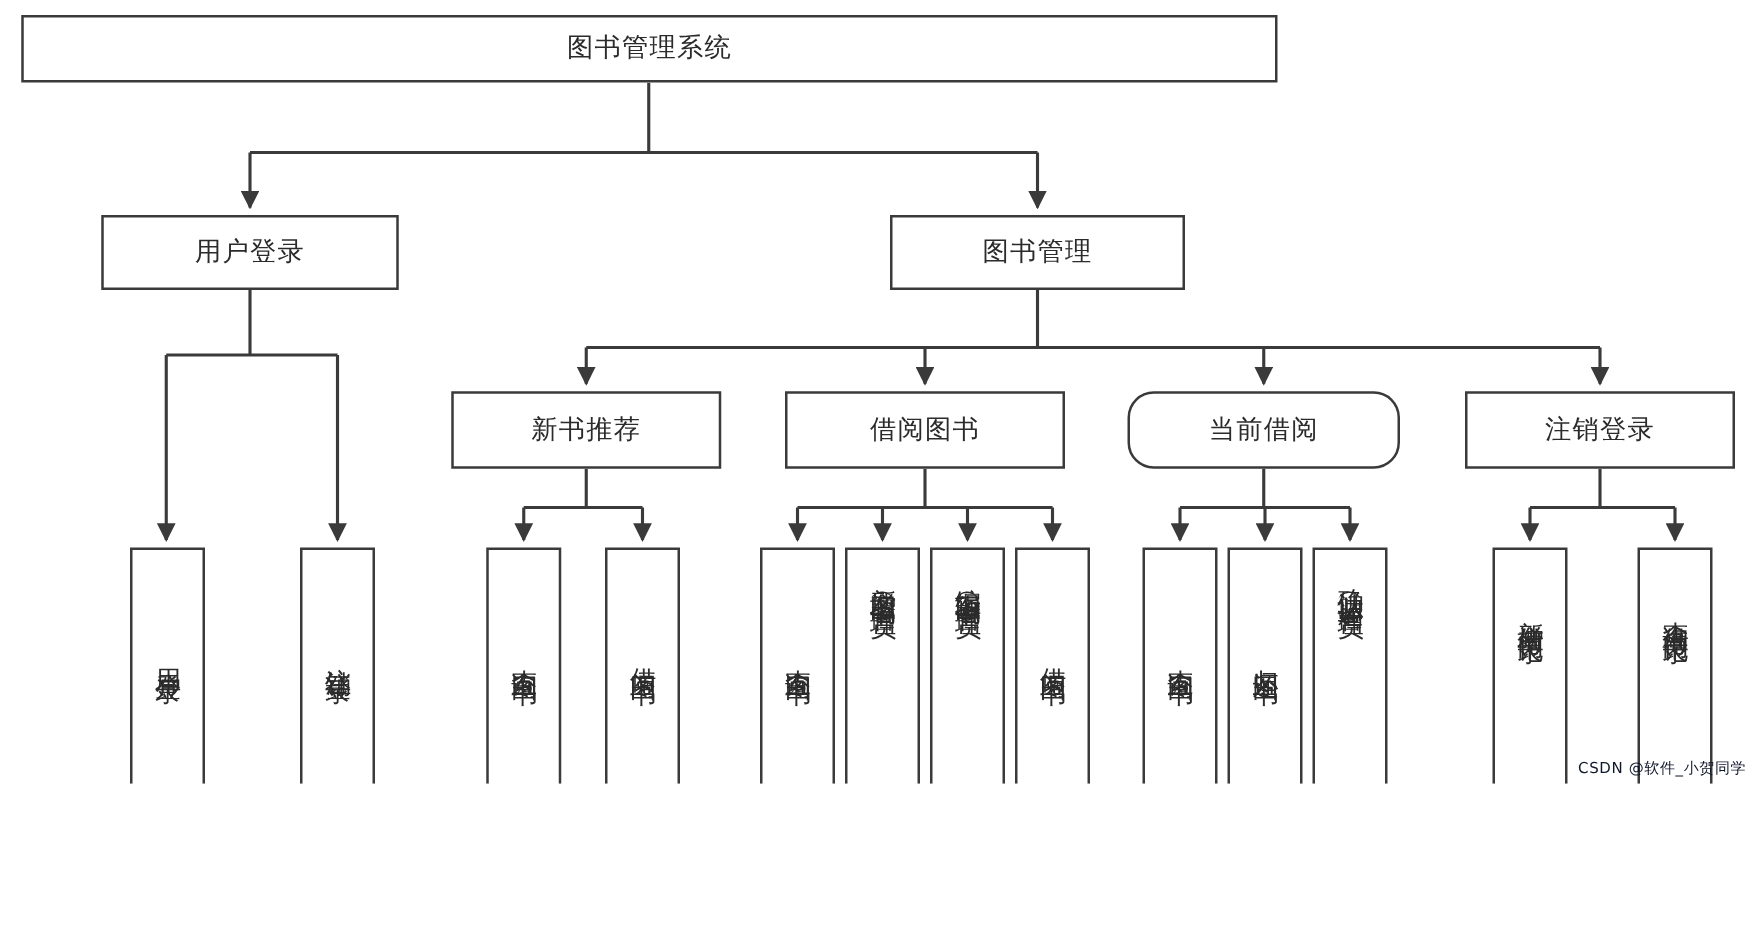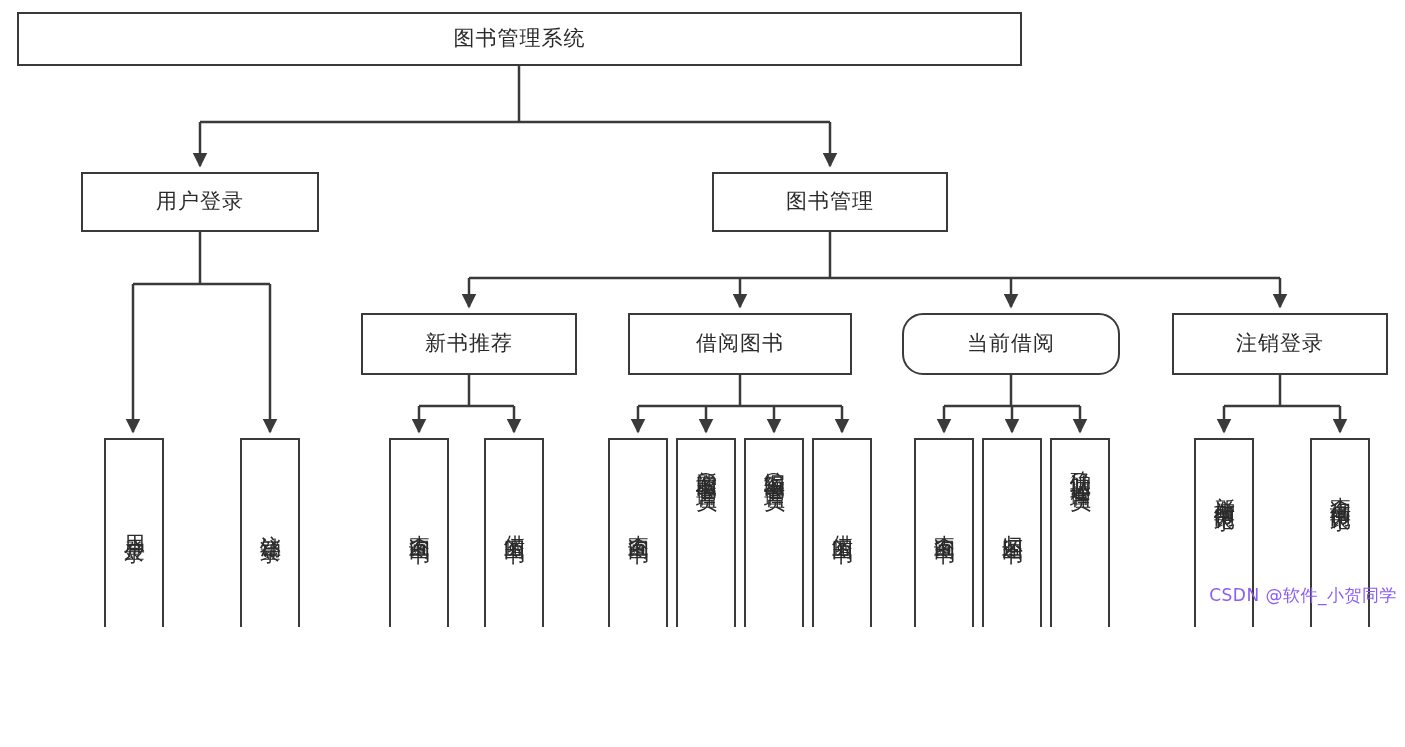--- a/index.html
+++ b/index.html
@@ -63,23 +63,23 @@
   }
   .vtext.tall {
     margin-top: 14px;
   }
   .vtext.med {
     margin-top: 40px;
   }
   .watermark {
     position: absolute;
     right: 8px;
-    bottom: 20px;
-    font-size: 17px;
-    color: #8b5cf6;
+    bottom: 4px;
+    font-size: 12px;
+    color: #0f172a;
     letter-spacing: 0.5px;
     white-space: nowrap;
   }
 </style>
 </head>
 <body>
 
 <div id="canvas">
 
   <svg class="connectors" viewBox="0 0 1405 747" xmlns="http://www.w3.org/2000/svg">

